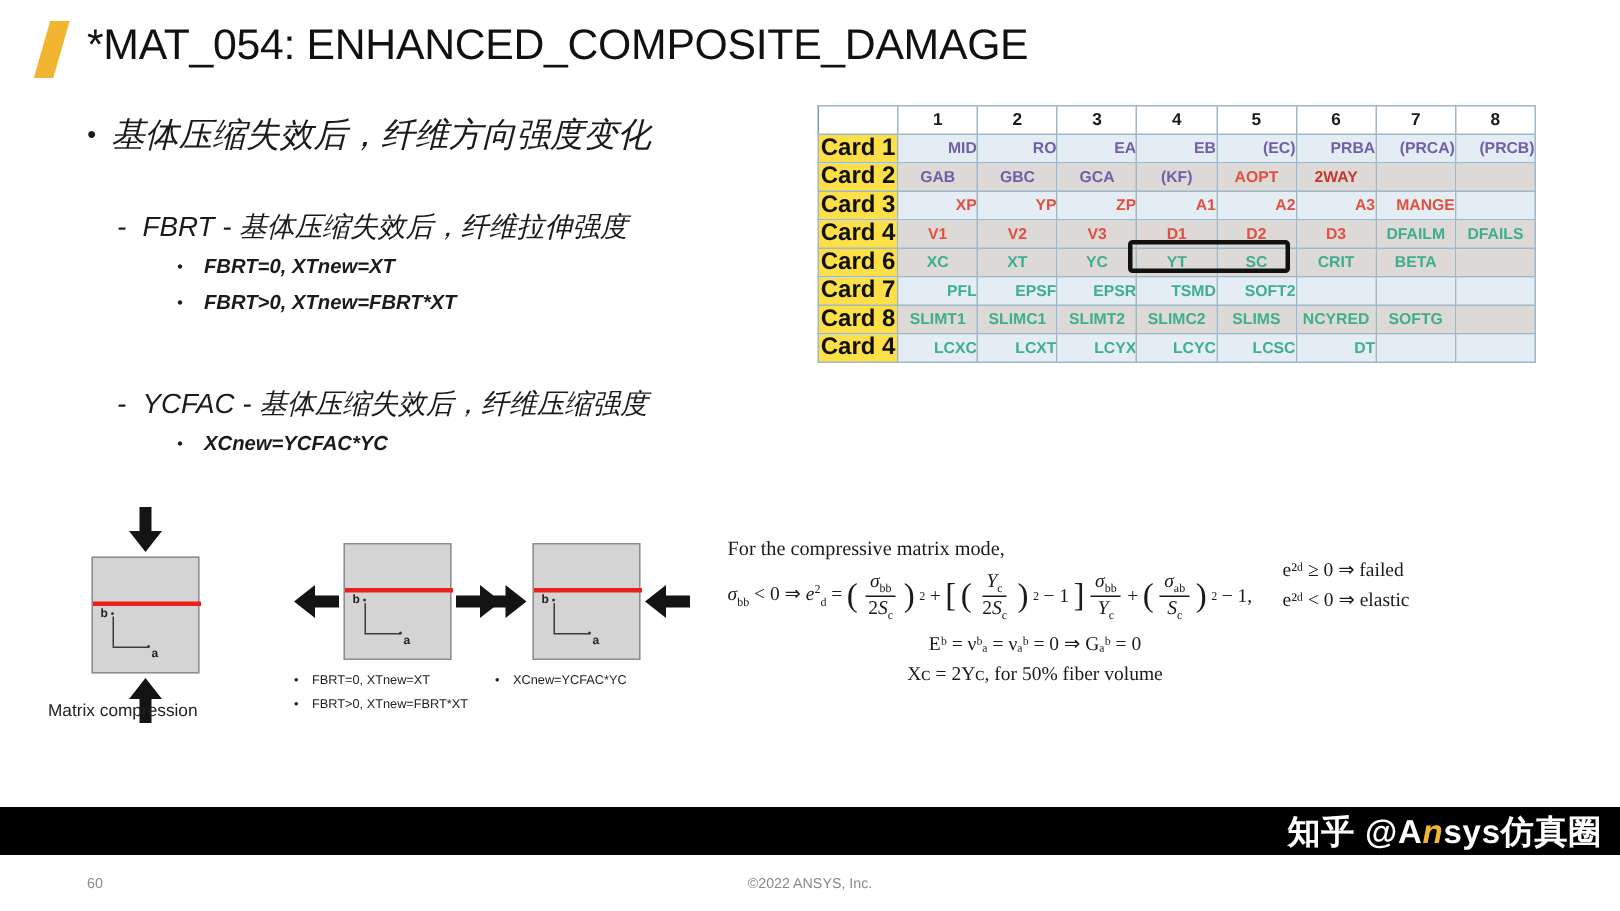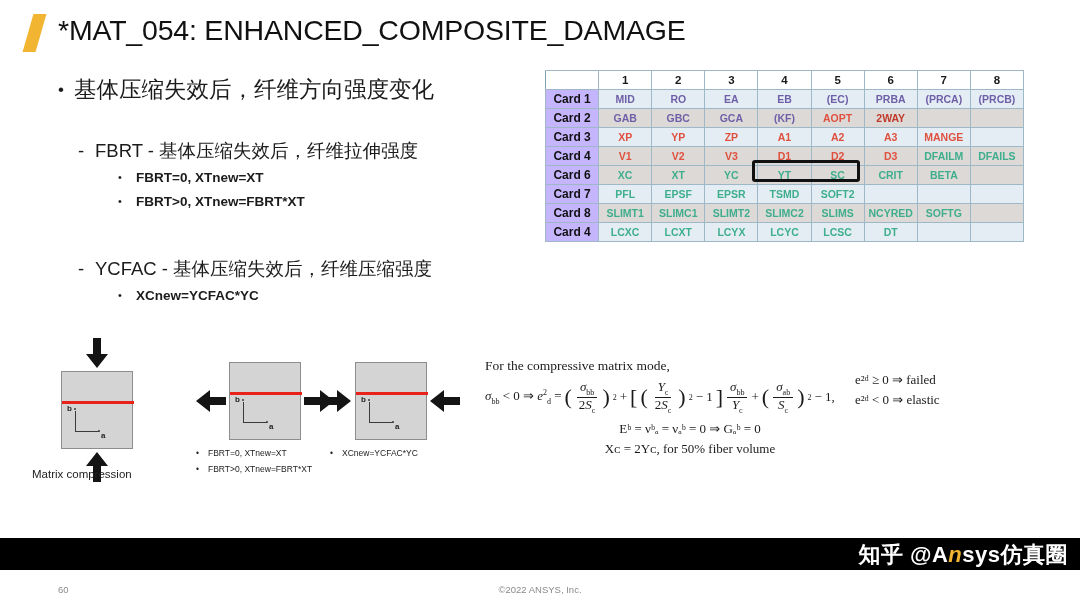--- a/index.html
+++ b/index.html
@@ -32,21 +32,21 @@
   #slide-title {
     position: absolute;
     left: 58px; top: 14px;
     font-size: 28.5px;
     letter-spacing: -0.2px;
     color: #111111;
     white-space: nowrap;
   }
 
   
-  #left-body { position: absolute; left: 0; top: 66px; width: 545px; height: 270px; }
+  #left-body { position: absolute; left: 0; top: 66px; width: 545px; height: 270px; font-style: italic; }
 
   .lvl1 {
     position: absolute;
     left: 58px;
     font-size: 22.5px;
     color: #1b1b1b;
     white-space: nowrap;
   }
   .lvl1 .dot {
     display: inline-block;
@@ -96,28 +96,28 @@
     white-space: nowrap;
   }
   table.cardtab th.corner { background:#ffffff; border-left-color:#7f9fb3; }
   table.cardtab th.colhead {
     background: #ffffff;
     color: #1a1a1a;
     font-size: 11.5px;
     font-weight: 700;
   }
   table.cardtab td.rowhead {
-    background: #c4b5fd;
+    background: #fde047;
     color: #111111;
-    font-size: 12px;
+    font-size: 16px;
     font-weight: 700;
     width: 52px;
   }
   
-  tr.band-blue td.cell { background: #e3edf3; }
+  tr.band-blue td.cell { background: #e3edf3; text-align: right; }
   tr.band-gray td.cell { background: #ddd9d6; }
   td.cell.empty-blue { background: #eaf2f7; }
   td.cell.empty-white { background: #ffffff; }
 
   .c-purple { color: #6f5fa8; }
   .c-red    { color: #e0503f; }
   .c-green  { color: #3fae8e; }
   .c-dark   { color: #c0392b; }
 
   

